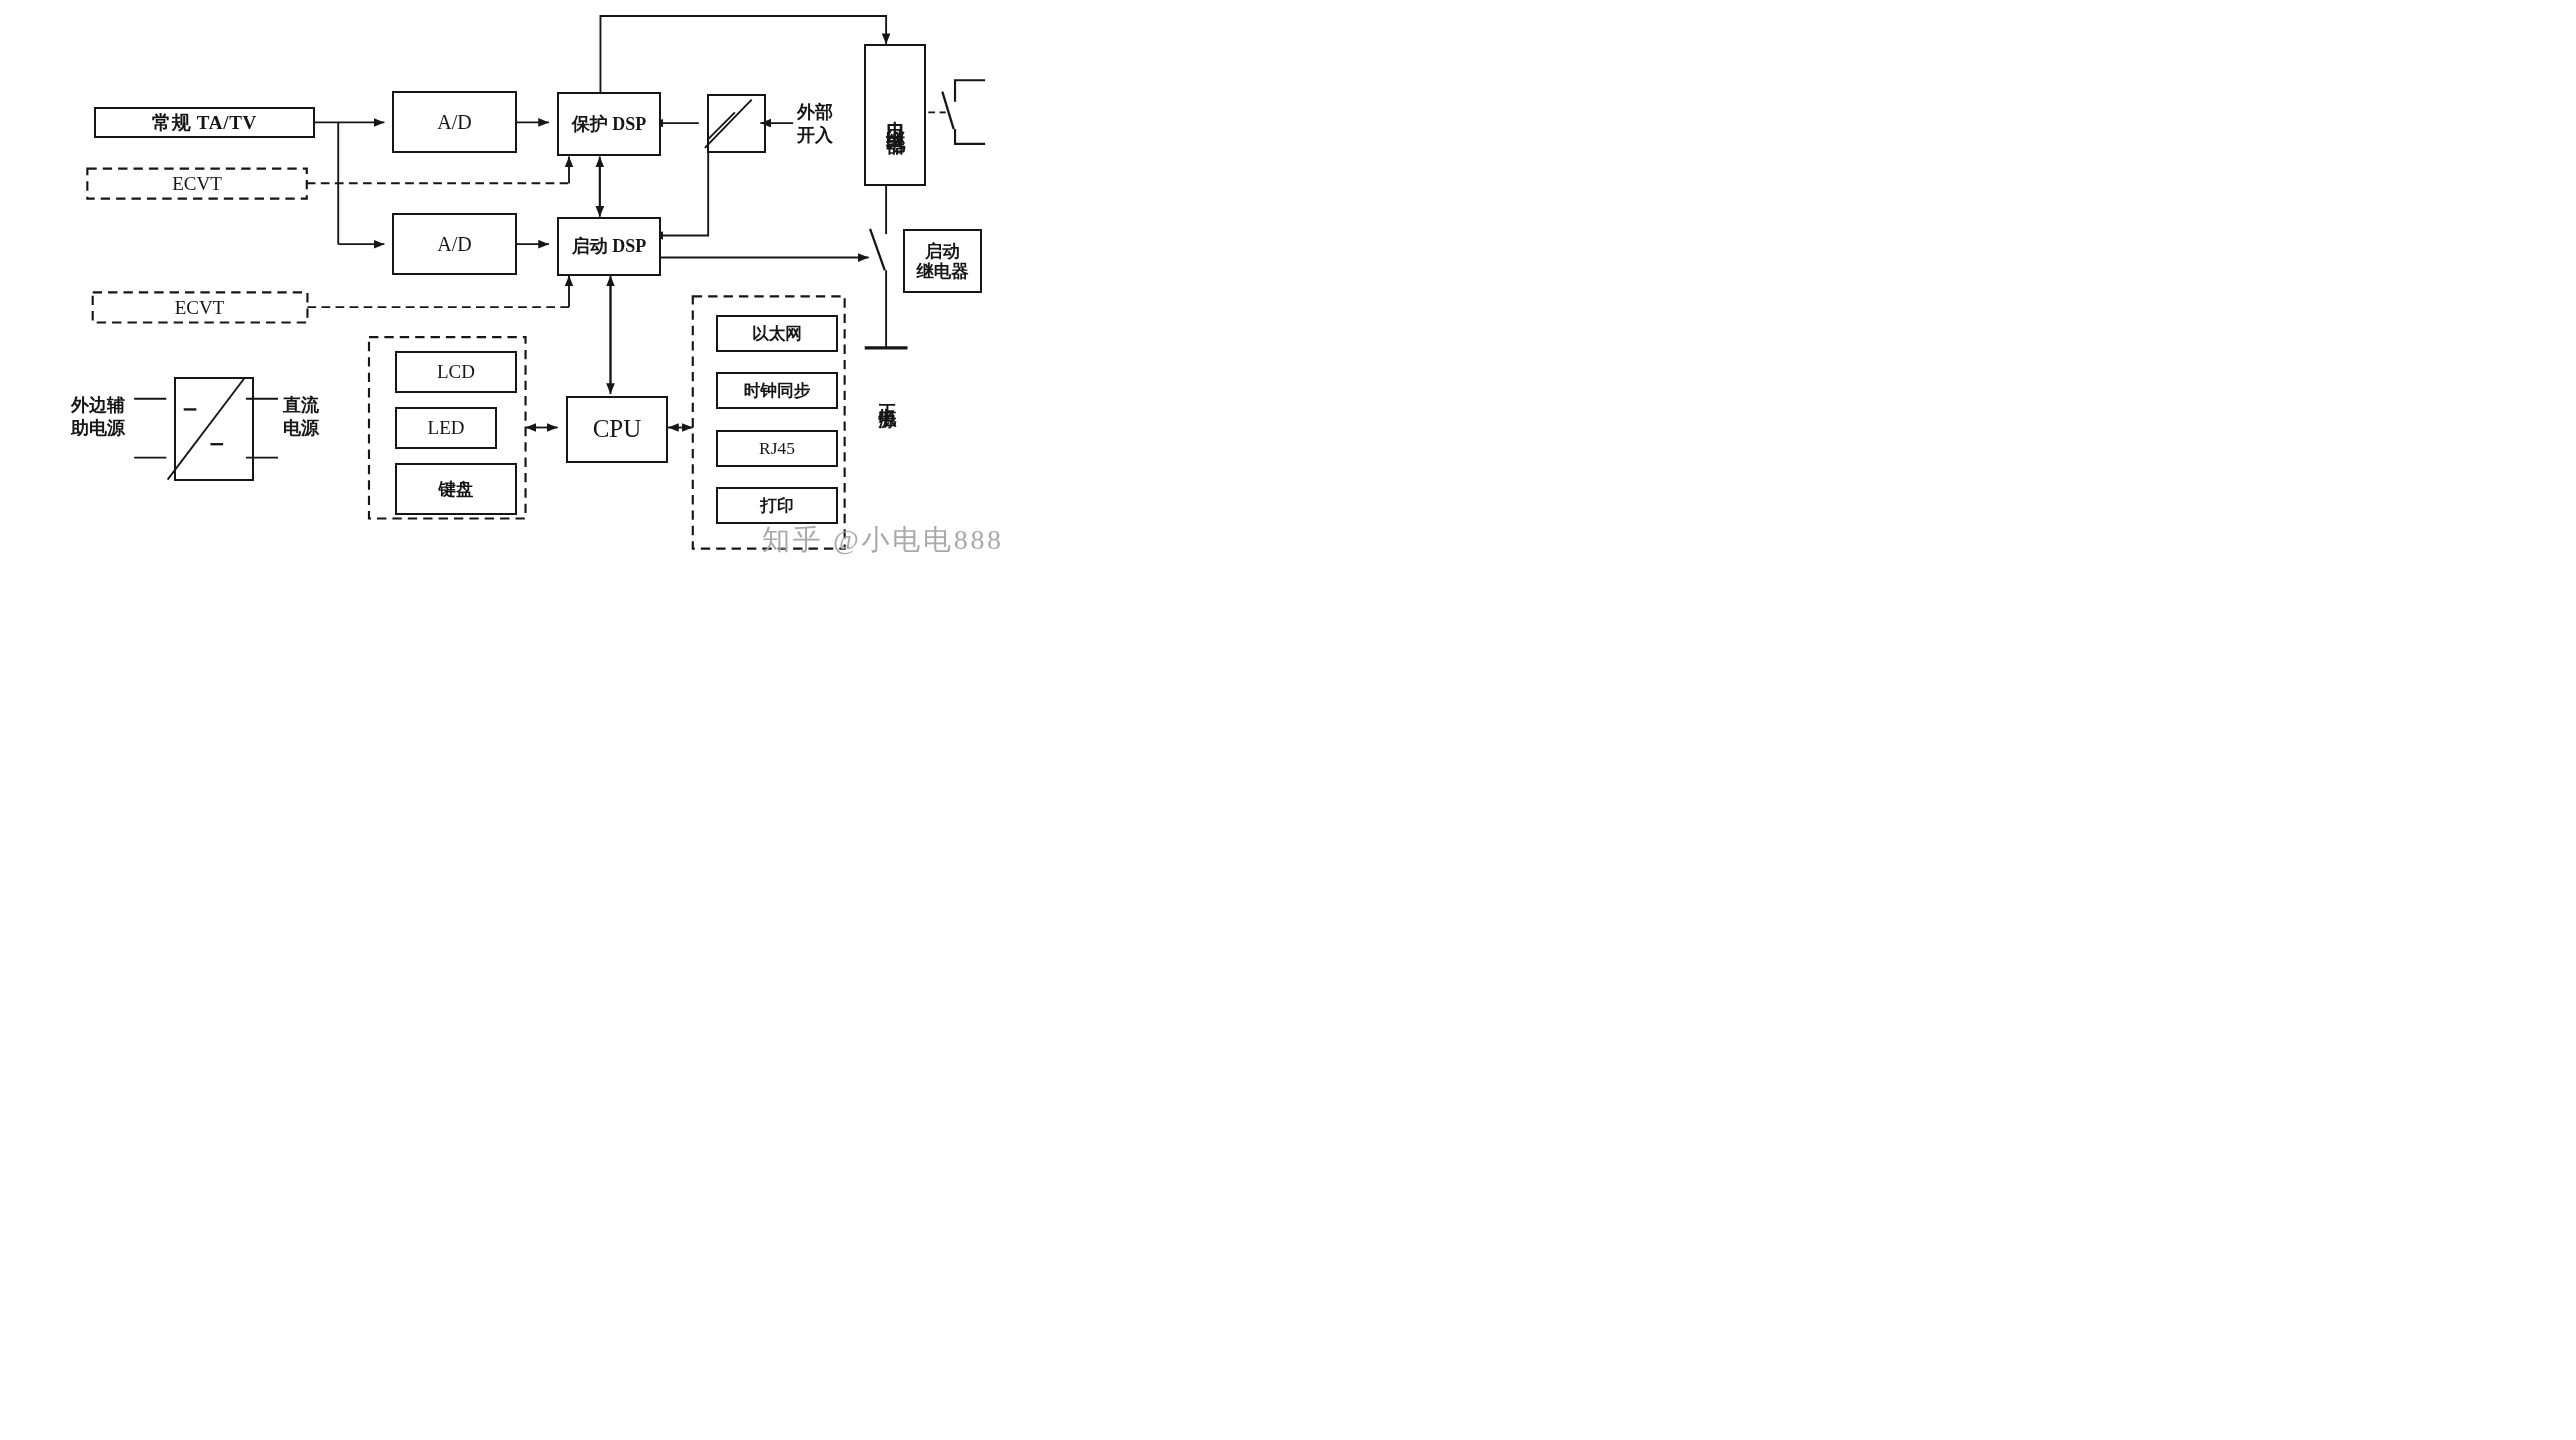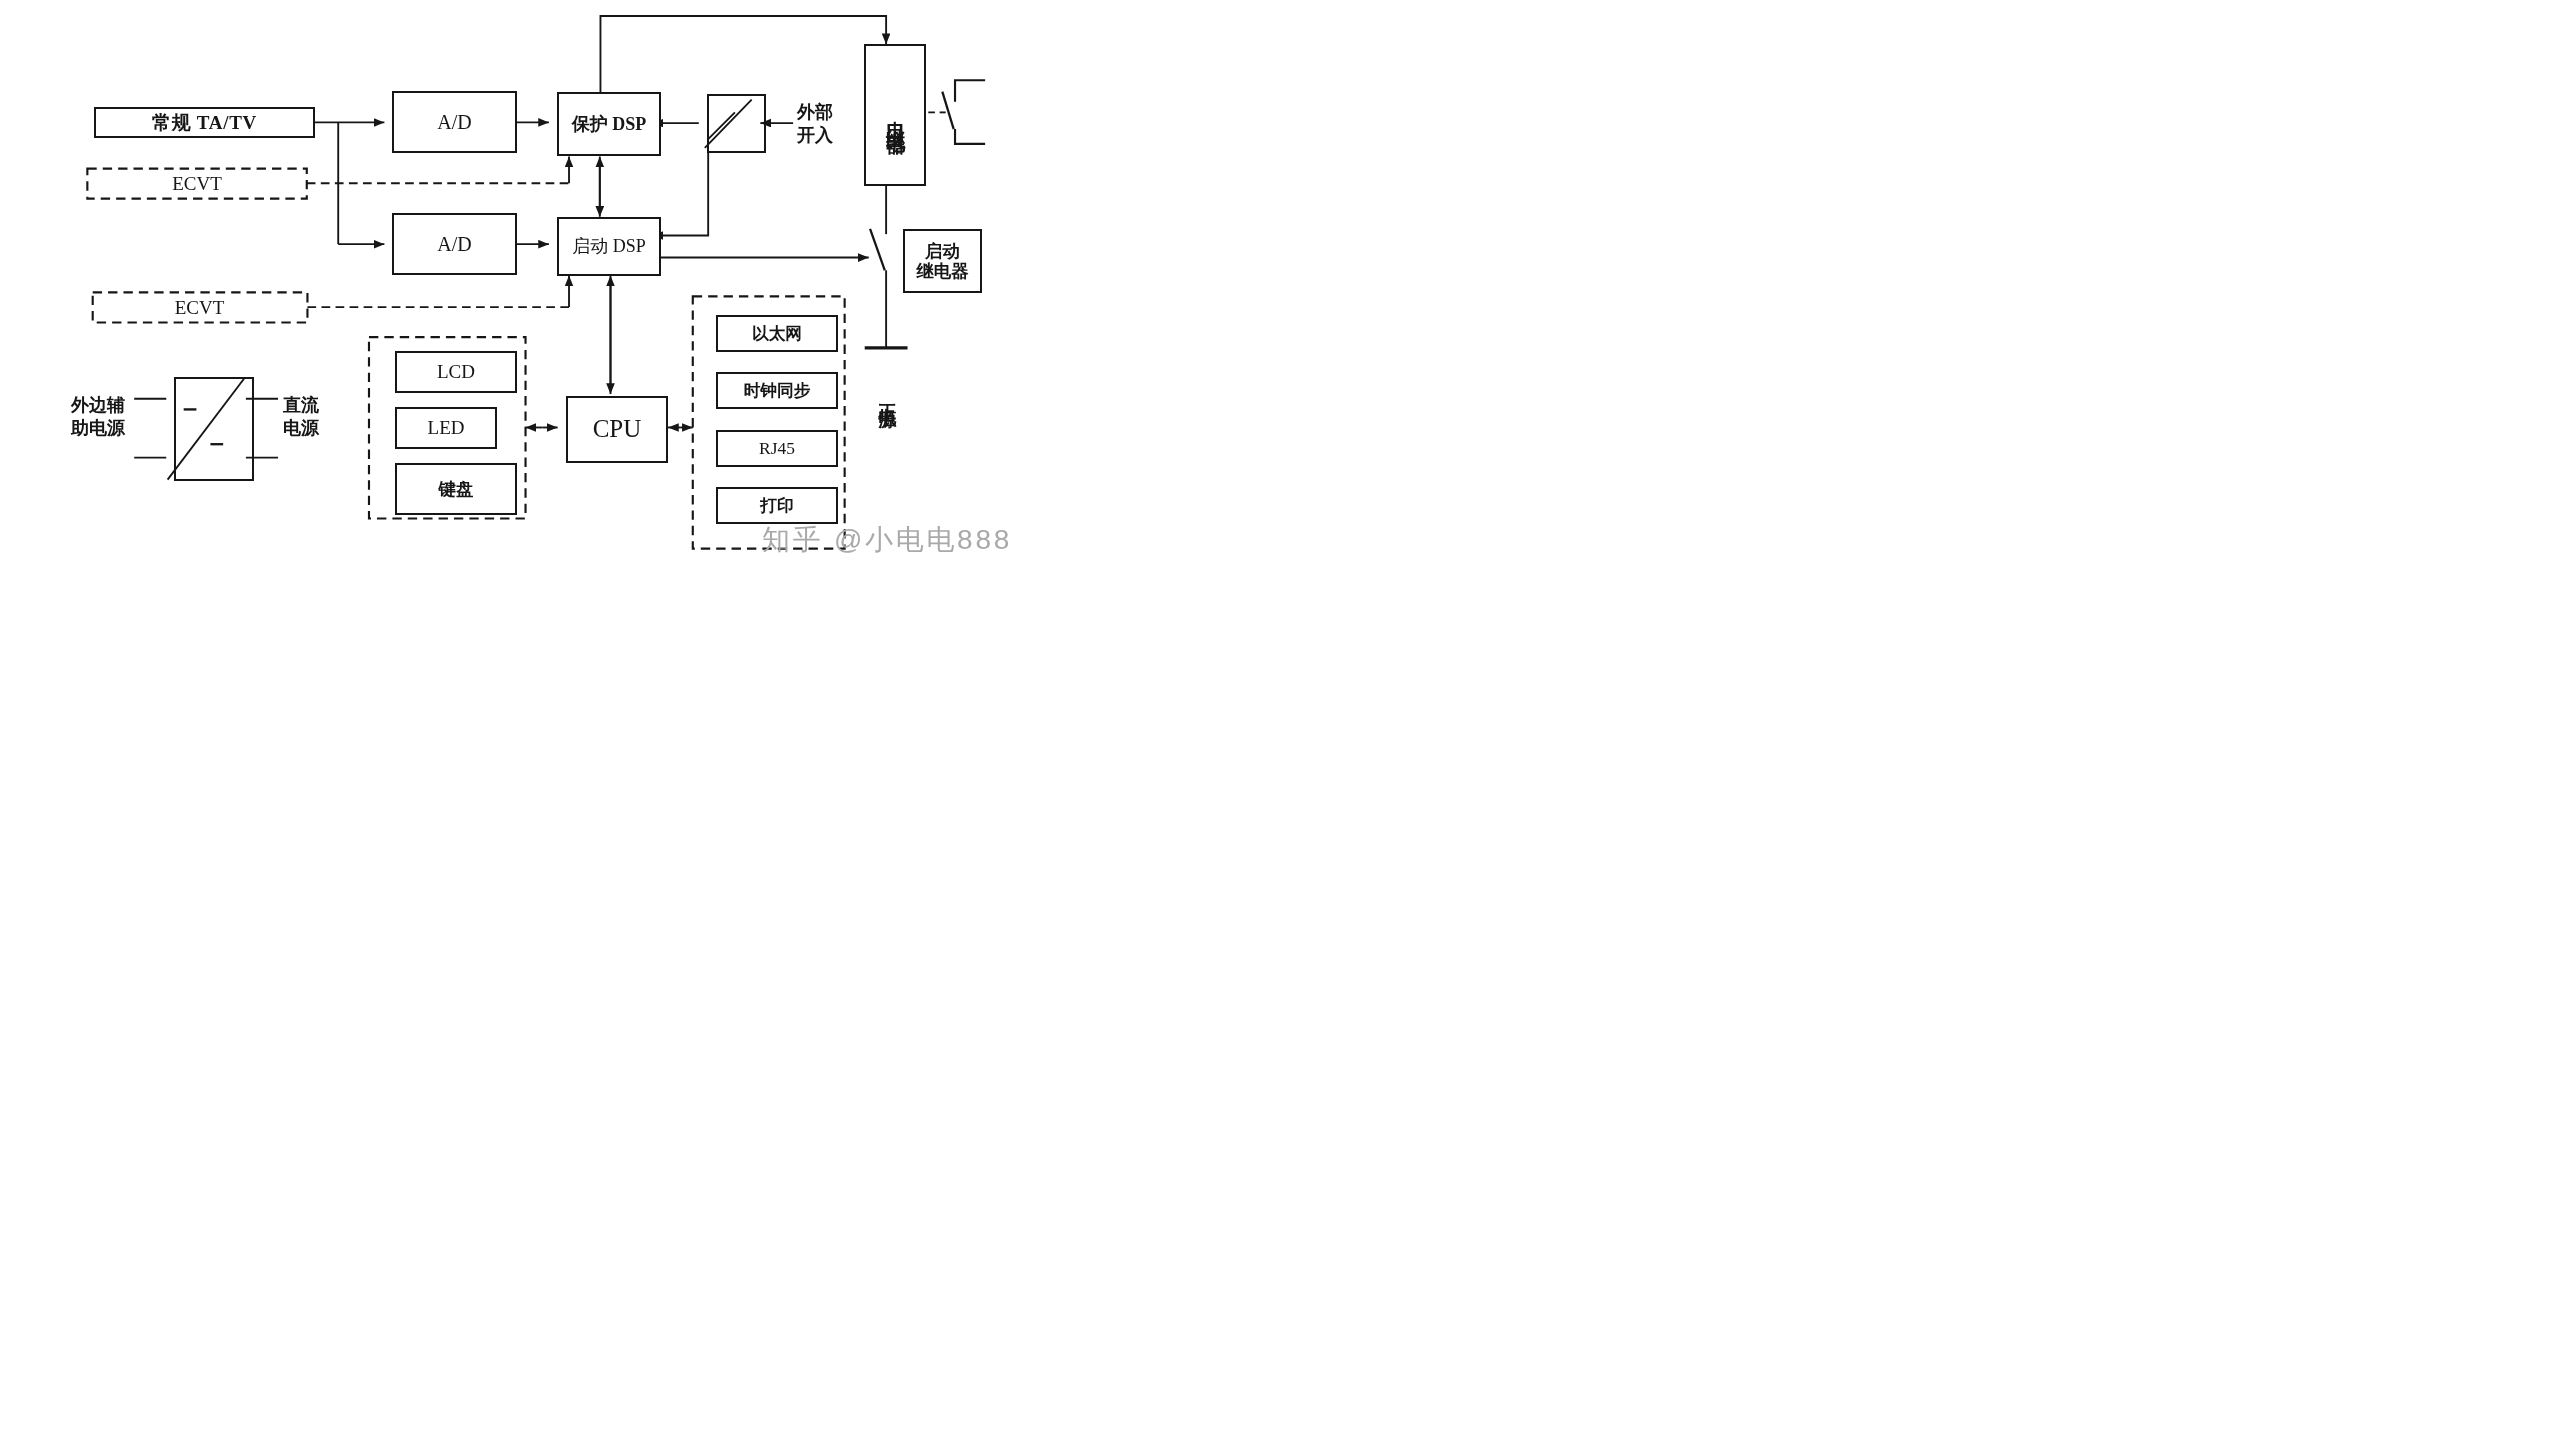--- a/index.html
+++ b/index.html
@@ -16,21 +16,21 @@
   .nofill{background:transparent;}
   .lbl{
     position:absolute;display:flex;flex-direction:column;align-items:center;
     justify-content:center;text-align:center;line-height:1.3;
   }
   .vtext{
     writing-mode:vertical-rl;text-orientation:upright;letter-spacing:4px;
   }
   .wm{
     position:absolute;color:#a9a9a9;font-size:28px;letter-spacing:2.7px;
-    font-family:Liberation Sans, sans-serif;white-space:nowrap;text-align:center;
+    font-family:Liberation Serif, serif;white-space:nowrap;text-align:center;
   }
 </style>
 </head>
 <body>
 
 <div id="canvas">
 
   <svg id="wires" viewBox="0 0 1540 861" xmlns="http://www.w3.org/2000/svg">
     <defs>
       <marker id="arr" markerUnits="userSpaceOnUse" markerWidth="17" markerHeight="14" refX="16" refY="6.5" orient="auto">
@@ -122,21 +122,21 @@
   </div>
 
   <div class="box" style="left:856px;top:44px;width:62px;height:142px;font-size:19.4px;font-weight:bold;">
       <span class="vtext">出口继电器</span>
     </div>
 
   <div class="box" style="left:384px;top:213px;width:125px;height:62px;font-size:20px;">
       <span>A/D</span>
     </div>
 
-  <div class="box" style="left:549px;top:217px;width:104px;height:59px;font-size:18px;font-weight:normal;">
+  <div class="box" style="left:549px;top:217px;width:104px;height:59px;font-size:18px;font-weight:bold;">
       <span>启动 DSP</span>
     </div>
 
   <div class="lbl" style="left:92px;top:293px;width:215px;height:30px;font-size:19px;">
       <span>ECVT</span>
     </div>
 
   <div class="box" style="left:895px;top:229px;width:79px;height:64px;font-size:17.4px;font-weight:bold;">
     <div>
       <div>启动</div>

